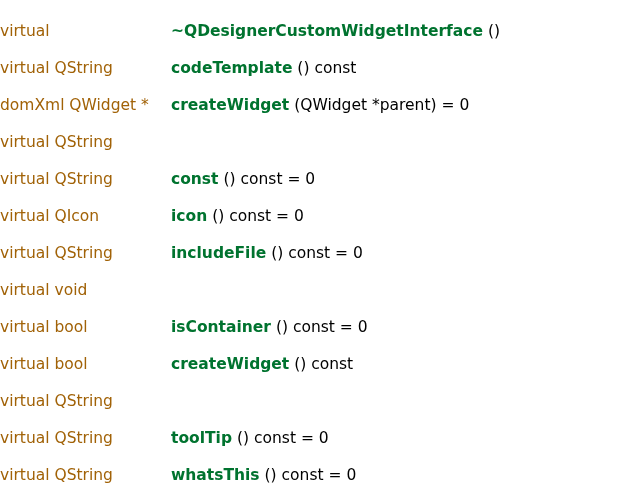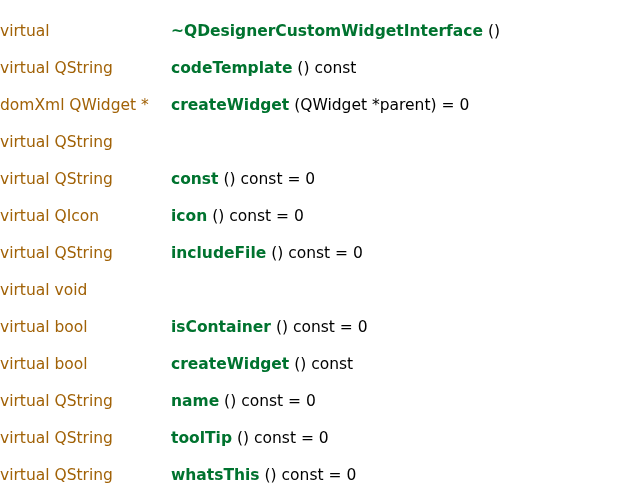--- a/index.html
+++ b/index.html
@@ -106,23 +106,20 @@
 
   <div class="fn-row">
     <div class="ret">virtual bool</div>
     <div class="sig">
       <a class="fn-name">createWidget</a>
     <span class="seg-regular">() const</span></div>
   </div>
 
   <div class="fn-row">
     <div class="ret">virtual QString</div>
-    <div class="sig">
-      <a class="fn-name">name</a>
-    <span class="seg-regular">() const = 0</span></div>
   </div>
 
   <div class="fn-row">
     <div class="ret">virtual QString</div>
     <div class="sig">
       <a class="fn-name">toolTip</a>
     <span class="seg-regular">() const = 0</span></div>
   </div>
 
   <div class="fn-row">

